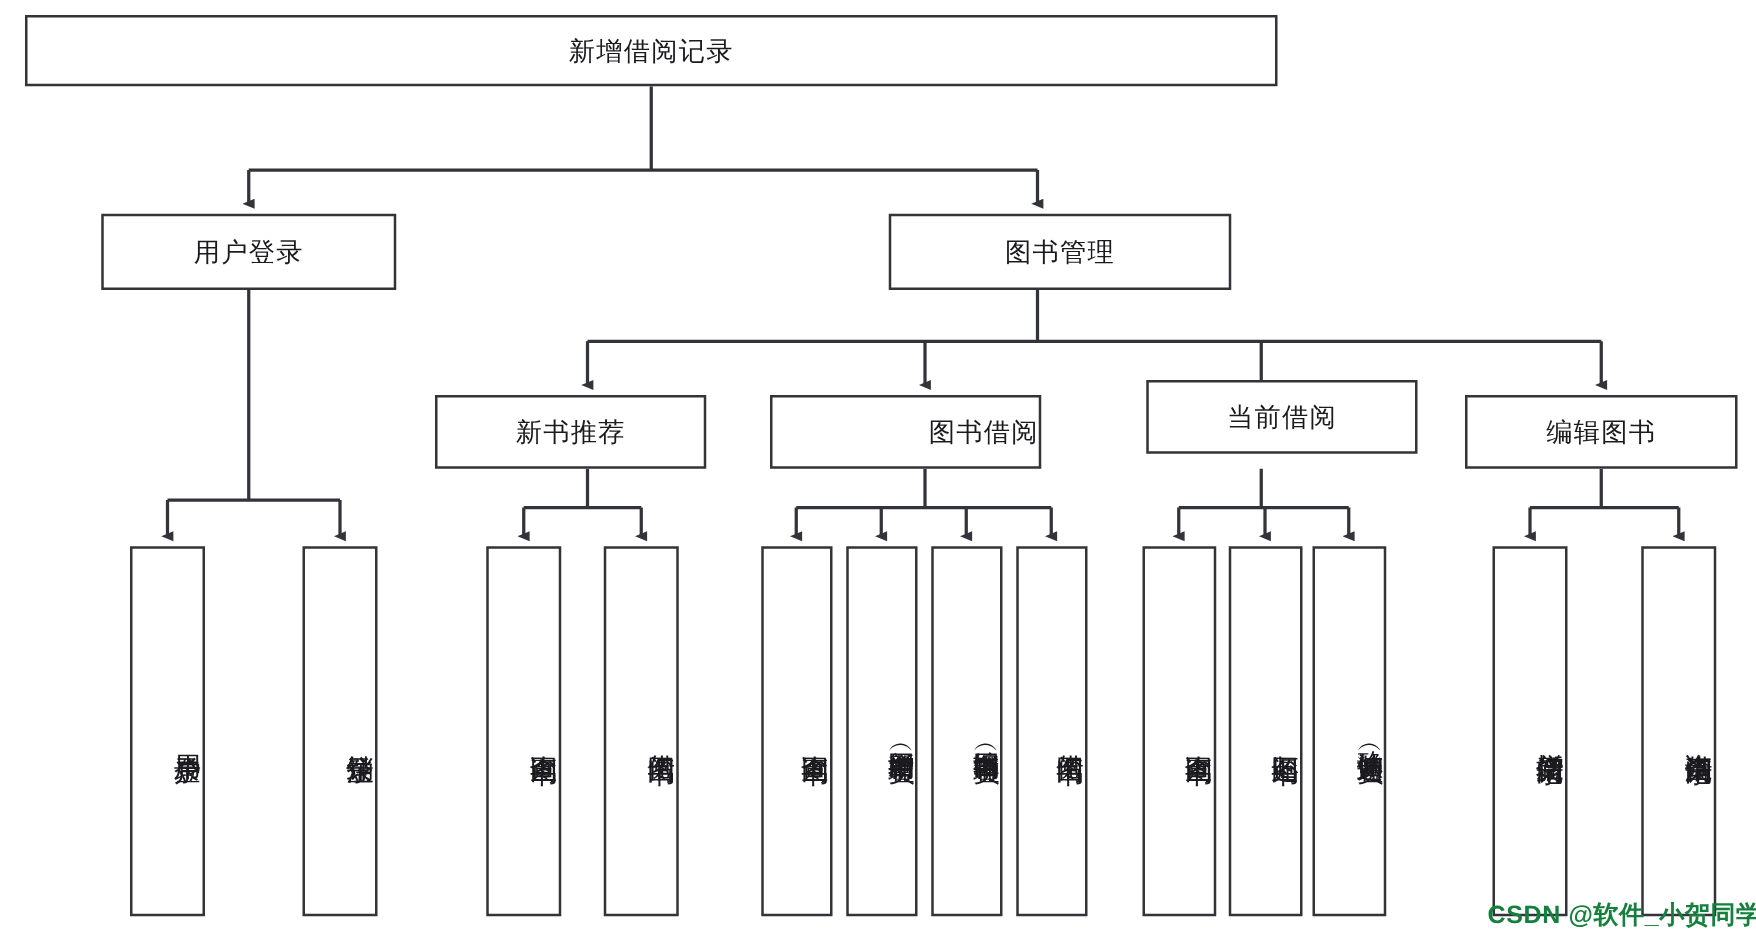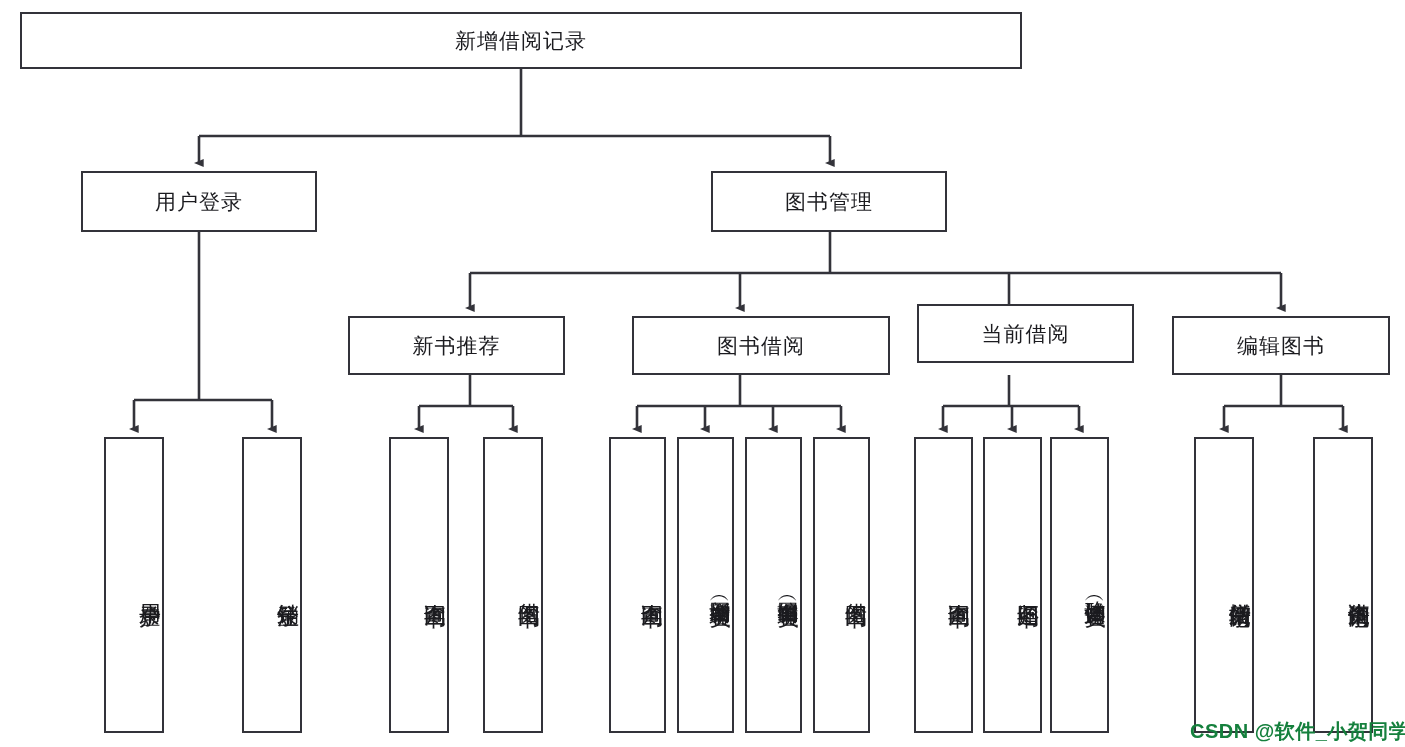--- a/index.html
+++ b/index.html
@@ -120,29 +120,29 @@
   </svg>
 
   <div class="node node-h" style="left:20px; top:12px; width:1002px; height:57px;">
     <span>新增借阅记录</span>
   </div>
 
   <div class="node node-h" style="left:81px; top:171px; width:236px; height:61px;">
     <span>用户登录</span>
   </div>
 
-  <div class="node node-h" style="left:711px; top:171px; width:236px; height:61px;">
+  <div class="node node-h" style="left:711px; top:171px; width:274px; height:61px;">
     <span>图书管理</span>
   </div>
 
   <div class="node node-h" style="left:348px; top:316px; width:217px; height:59px;">
     <span>新书推荐</span>
   </div>
 
-  <div class="node node-h" style="left:632px; top:316px; width:258px; height:59px;">
+  <div class="node node-h" style="left:616px; top:316px; width:217px; height:59px;justify-content:flex-end;">
     <span>图书借阅</span>
   </div>
 
   <div class="node node-h" style="left:901px; top:304px; width:217px; height:59px;margin-left:16px;">
     <span>当前借阅</span>
   </div>
 
   <div class="node node-h" style="left:1172px; top:316px; width:218px; height:59px;">
     <span>编辑图书</span>
   </div>

